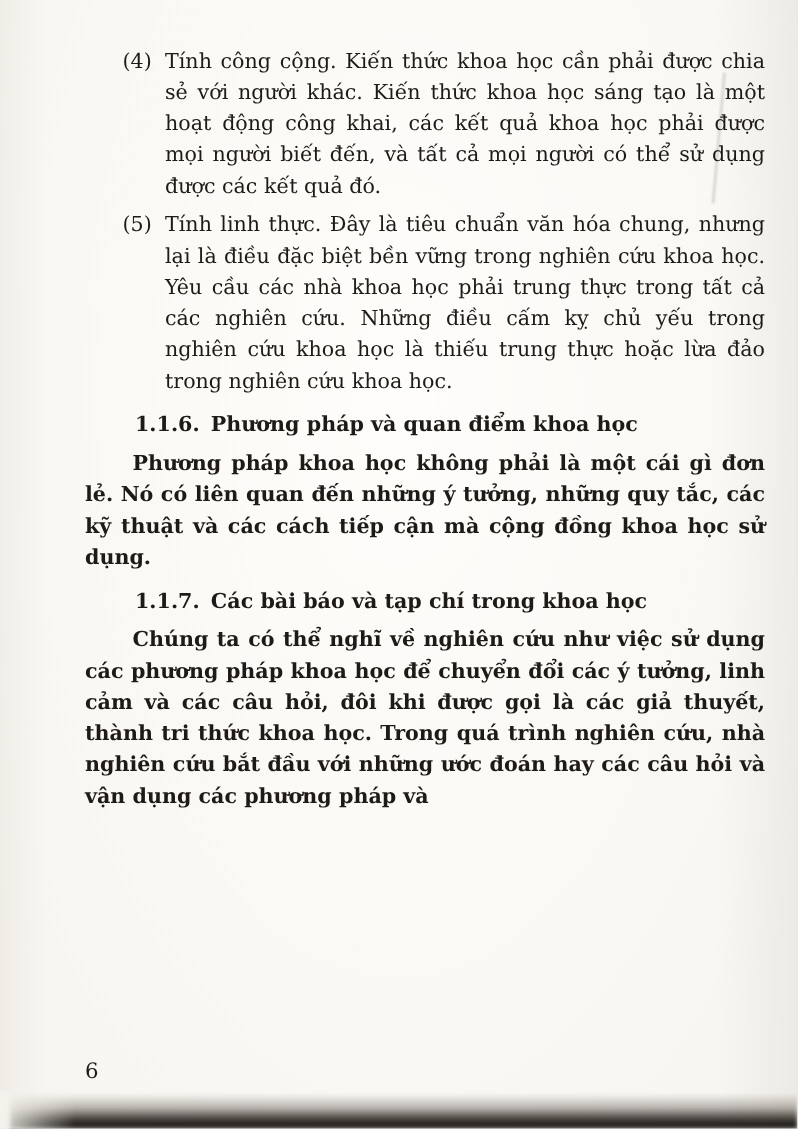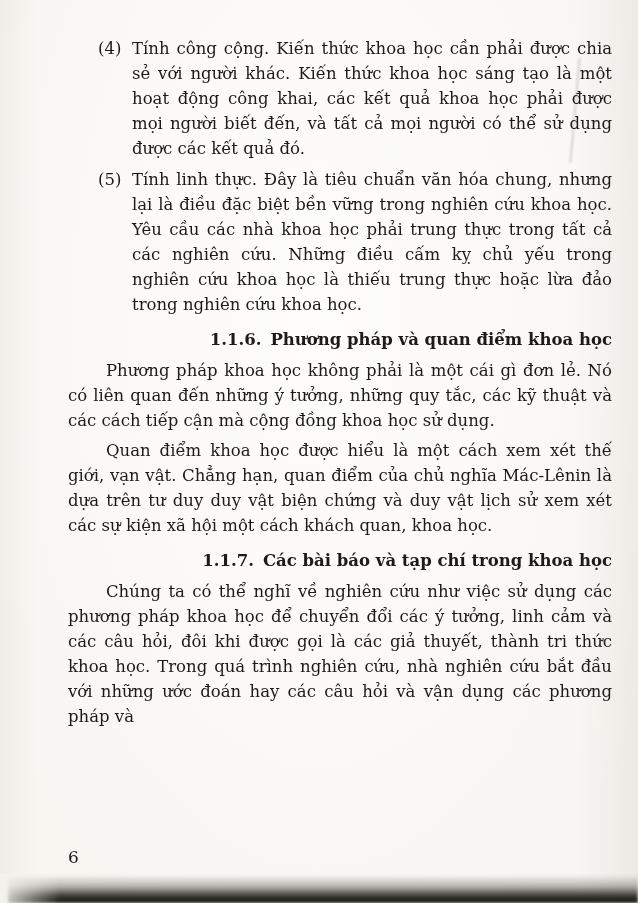--- a/index.html
+++ b/index.html
@@ -42,27 +42,28 @@
     margin-bottom: 6px;
   }
   .marker {
     flex: 0 0 34px;
   }
   .li-body { flex: 1; }
   .term { }
   .heading {
     font-weight: bold;
     font-size: 16.5px;
-    text-align: right;
+    text-align: left;
     margin: 10px 0 6px 40px;
   }
   .heading .h-num { margin-right: 9px; }
   .para {
     margin: 0 0 5px 0;
     text-indent: 38px;
+    font-weight: bold;
   }
   .page-number {
     position: absolute;
     left: 68px;
     bottom: 36px;
     font-size: 17px;
     z-index: 2;
   }
   .shadow-bottom {
     position: absolute;
@@ -115,21 +116,20 @@
 
     <div class="list-item">
       <span class="marker">(5)</span>
       <div class="li-body"><span class="term">Tính linh thực.</span> <span>Đây là tiêu chuẩn văn hóa chung, nhưng lại là điều đặc biệt bền vững trong nghiên cứu khoa học. Yêu cầu các nhà khoa học phải trung thực trong tất cả các nghiên cứu. Những điều cấm kỵ chủ yếu trong nghiên cứu khoa học là thiếu trung thực hoặc lừa đảo trong nghiên cứu khoa học.</span></div>
     </div>
 
     <div class="heading">
       <span class="h-num">1.1.6.</span><span>Phương pháp và quan điểm khoa học</span>
     </div>
     <p class="para">Phương pháp khoa học không phải là một cái gì đơn lẻ. Nó có liên quan đến những ý tưởng, những quy tắc, các kỹ thuật và các cách tiếp cận mà cộng đồng khoa học sử dụng.</p>
-    <p class="para">Quan điểm khoa học được hiểu là một cách xem xét thế giới, vạn vật. Chẳng hạn, quan điểm của chủ nghĩa Mác-Lênin là dựa trên tư duy duy vật biện chứng và duy vật lịch sử xem xét các sự kiện xã hội một cách khách quan, khoa học.</p>
 
     <div class="heading">
       <span class="h-num">1.1.7.</span><span>Các bài báo và tạp chí trong khoa học</span>
     </div>
 
     <p class="para">Chúng ta có thể nghĩ về nghiên cứu như việc sử dụng các phương pháp khoa học để chuyển đổi các ý tưởng, linh cảm và các câu hỏi, đôi khi được gọi là các giả thuyết, thành tri thức khoa học. Trong quá trình nghiên cứu, nhà nghiên cứu bắt đầu với những ước đoán hay các câu hỏi và vận dụng các phương pháp và</p>
 
   </div>
 
   <div class="page-number">6</div>

